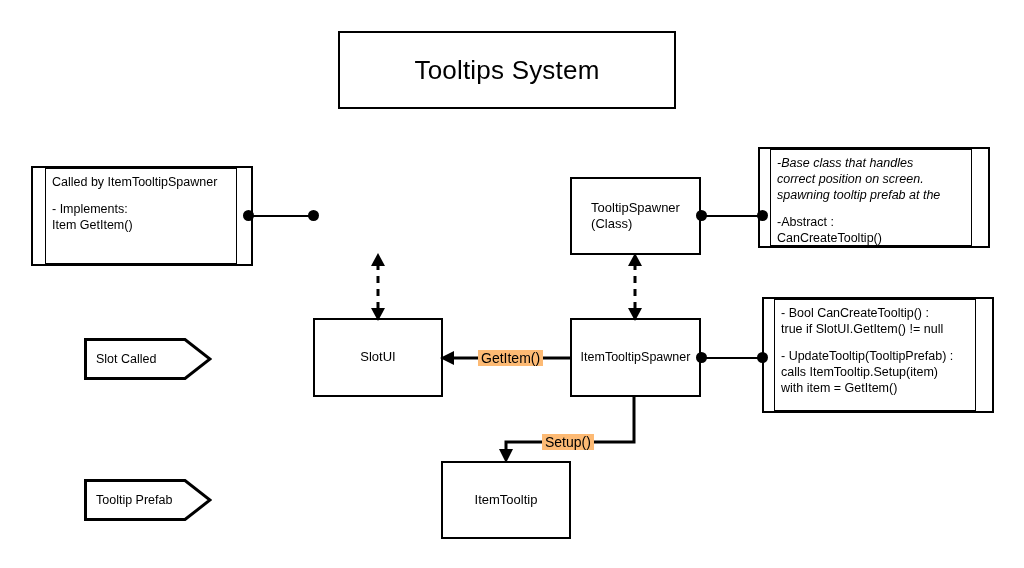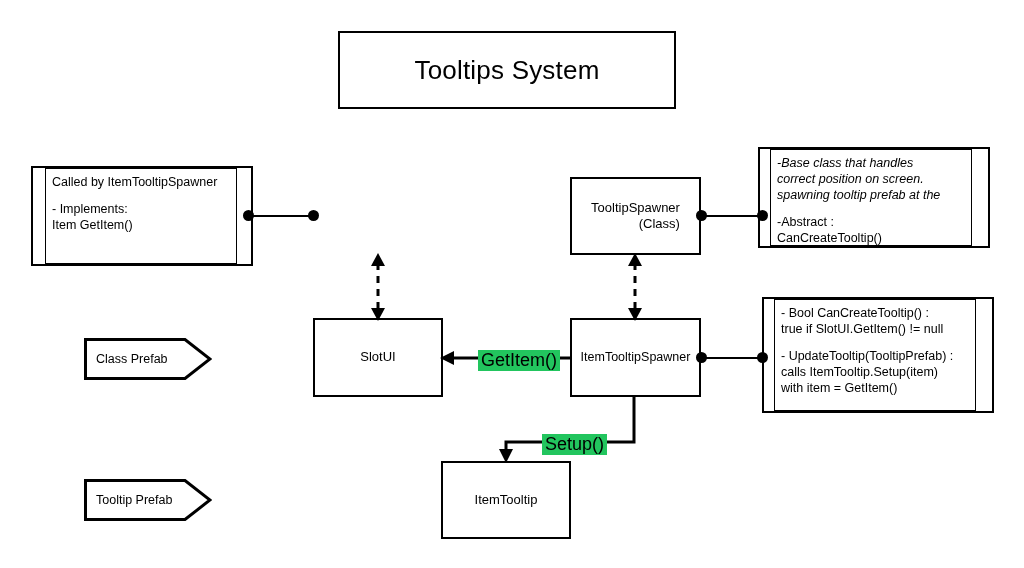--- a/index.html
+++ b/index.html
@@ -22,21 +22,21 @@
 
   
   .box {
     position: absolute;
     box-sizing: border-box;
     border: 2px solid #000;
     background: #fff;
     display: flex;
     align-items: center;
     justify-content: center;
-    text-align: right;
+    text-align: left;
     line-height: 1.25;
     font-size: 13px;
   }
   .box .lines {
     display: block;
   }
   .box .l2 { display: block; }
 
   
   #title-box {
@@ -164,22 +164,22 @@
   .dot {
     position: absolute;
     width: 11px;
     height: 11px;
     border-radius: 50%;
     background: #000;
   }
 
   .edge-label {
     position: absolute;
-    background: #22c55e;
-    font-size: 18px;
+    background: #fdba74;
+    font-size: 14px;
     padding: 0 3px;
     white-space: nowrap;
   }
 
   .arrowsvg {
     position: absolute;
     overflow: visible;
   }
 </style>
 </head>
@@ -246,21 +246,21 @@
   <div class="box" id="box-itemtooltip">
     <span class="lines">
       <span>ItemTooltip</span>
     </span>
   </div>
 
   <div class="pentagon" id="legend-slot-prefab">
     <svg width="128" height="42" viewBox="0 0 128 42">
       <polygon points="1.5,1.5 101,1.5 126,21 101,40.5 1.5,40.5" fill="#ffffff" stroke="#000000" stroke-width="3"></polygon>
     </svg>
-    <span class="plabel">Class Prefab</span>
+    <span class="plabel">Slot Called</span>
   </div>
 
   <div class="pentagon" id="legend-tooltip-prefab">
     <svg width="128" height="42" viewBox="0 0 128 42">
       <polygon points="1.5,1.5 101,1.5 126,21 101,40.5 1.5,40.5" fill="#ffffff" stroke="#000000" stroke-width="3"></polygon>
     </svg>
     <span class="plabel">Tooltip Prefab</span>
   </div>
 
   <div class="hline" style="left:253px; top:215px; width:60px;"></div>

